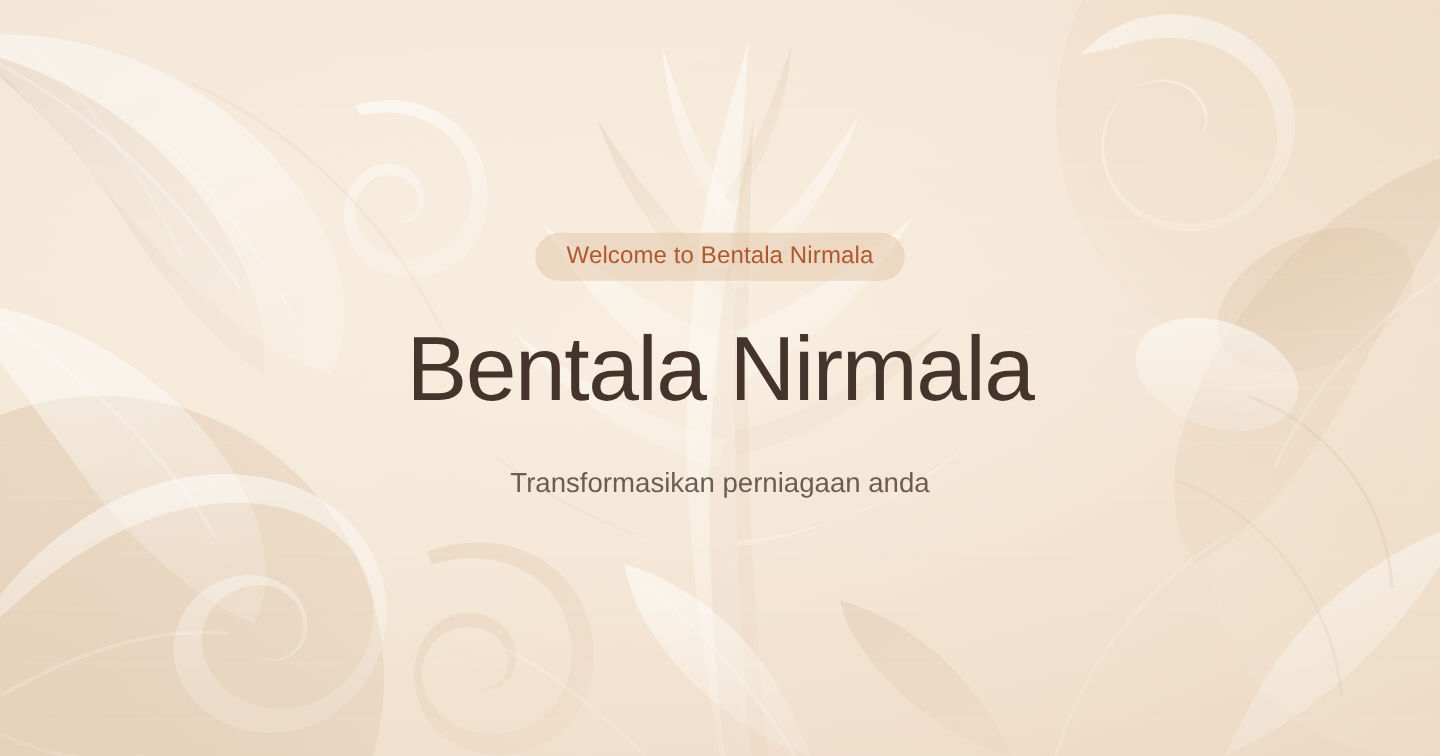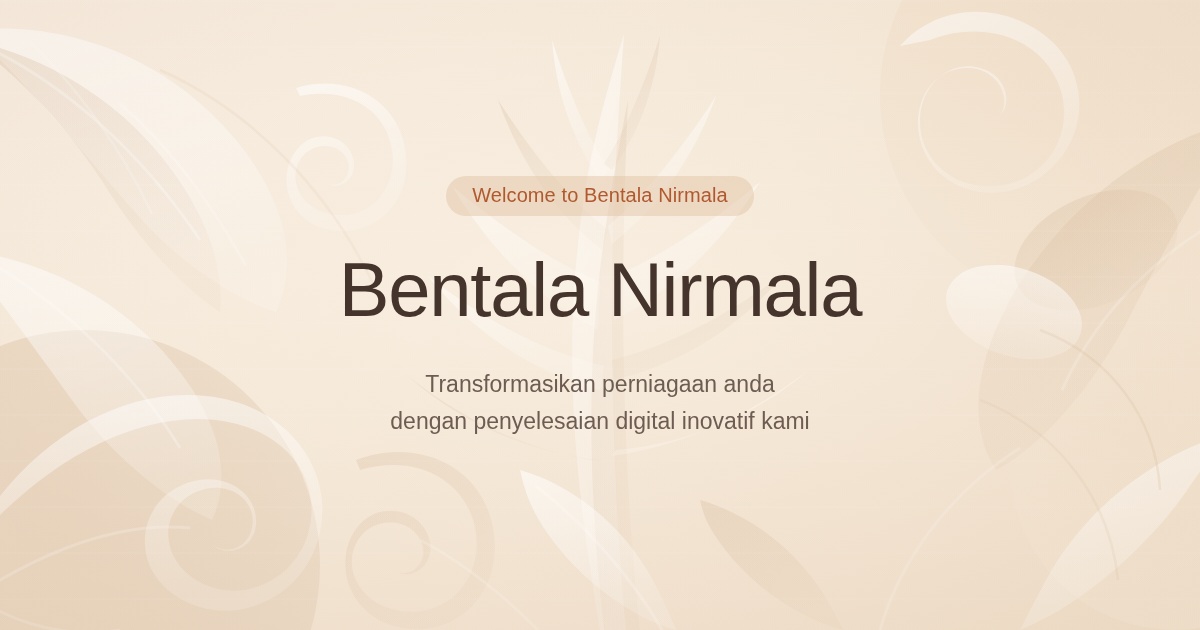--- a/index.html
+++ b/index.html
@@ -272,17 +272,16 @@
   </div>
 
   <div class="content">
 
     <div class="badge">Welcome to Bentala Nirmala</div>
 
     <h1 class="title">Bentala Nirmala</h1>
 
     <p class="subtitle">
       <span class="subtitle-line">Transformasikan perniagaan anda</span>
-      <span class="subtitle-line">dengan penyelesaian digital inovatif kami</span>
     </p>
 
   </div>
 </div>
 
 </body></html>

